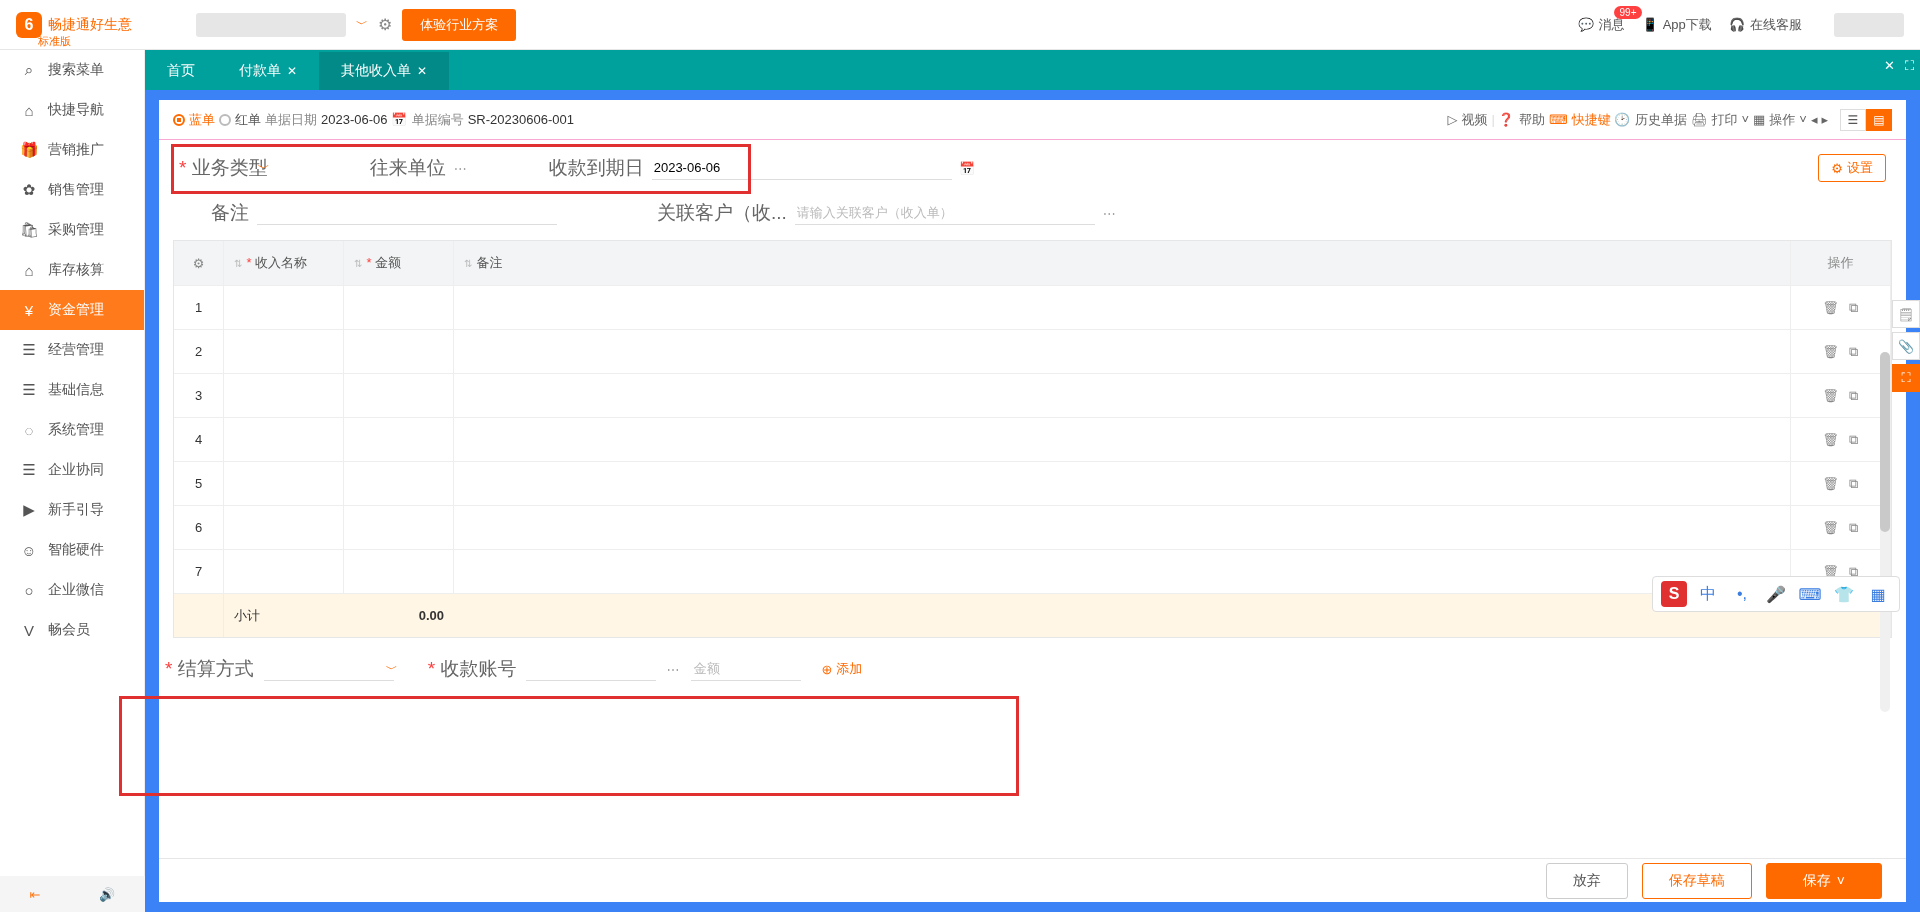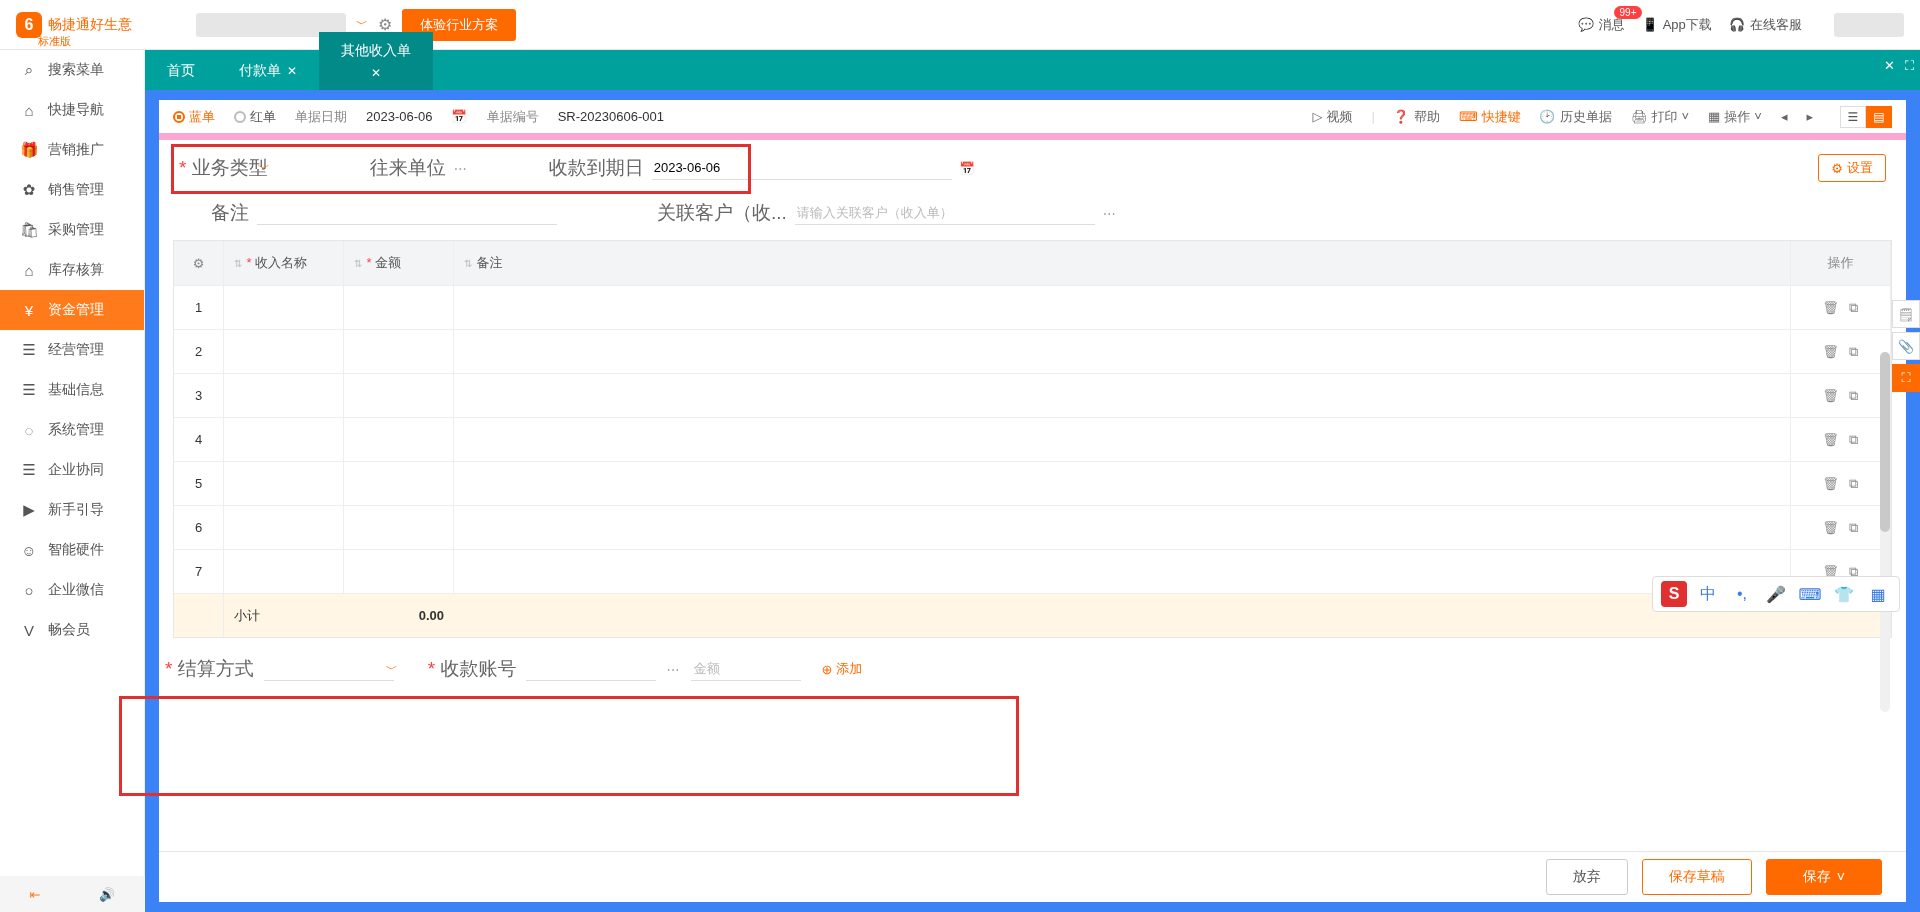--- a/index.html
+++ b/index.html
@@ -26,28 +26,28 @@
 .sidebar { position:absolute; top:50px; left:0; width:145px; height:calc(100% - 50px); background:#fff; border-right:1px solid #eee; }
 .side-item { display:flex; align-items:center; gap:10px; height:40px; padding:0 20px; color:#555; cursor:pointer; font-size:14px; }
 .side-item.active { background:#ff7a1a; color:#fff; }
 .side-icon { width:18px; text-align:center; font-size:15px; }
 .sidebar-bottom { position:absolute; bottom:0; left:0; width:145px; height:36px; background:#f5f5f5; display:flex; align-items:center; justify-content:space-around; color:#ff7a1a; }
 
 
 .main { position:absolute; top:50px; left:145px; right:0; bottom:0; background:#3b82f6; display:flex; flex-direction:column; }
 .tabs { height:40px; background:#00a09d; display:flex; align-items:flex-end; color:#fff; position:relative; }
 .tab { padding:10px 22px; cursor:pointer; font-size:14px; display:flex; gap:6px; align-items:center; }
-.tab.active { background:#018a87;flex-direction:column; }
+.tab.active { background:#018a87; }
 .tab-close { font-size:12px; }
 .tabs-right { position:absolute; right:6px; top:8px; display:flex; gap:10px; }
 .tabs-right span { cursor:pointer; }
 
 
 .card { background:#fff; margin:10px 14px; flex:1; position:relative; }
-.toolbar { height:40px; border-bottom:7px solid #f9a8d4; display:flex; align-items:center; padding:0 14px; gap:19px; font-size:13px; color:#555; }
+.toolbar { height:40px; border-bottom:1px solid #f9a8d4; display:flex; align-items:center; padding:0 14px; gap:4px; font-size:13px; color:#555; }
 .radio { display:flex; align-items:center; gap:4px; cursor:pointer; }
 .radio .dot { width:12px; height:12px; border:2px solid #bbb; border-radius:50%; display:inline-block; }
 .radio.sel .dot { border-color:#ff6a00; background:radial-gradient(#ff6a00 40%, #fff 45%); }
 .radio.sel { color:#ff6a00; }
 .tool-label { color:#888; }
 .tool-val { color:#333; }
 .cal-ic { color:#ff6a00; }
 .toolbar-spacer { flex:1; }
 .tool-btn { display:flex; align-items:center; gap:4px; color:#666; cursor:pointer; }
 .tool-btn.orange { color:#ff6a00; }
@@ -81,21 +81,21 @@
 .c-amt { width:110px; }
 .c-remark { flex:1; }
 .c-ops { width:100px; justify-content:center; gap:10px; color:#888; }
 .sort-ic { color:#bbb; font-size:10px; margin-right:4px; }
 .th-req::before { content:"* "; color:#ff4040; }
 .row-subtotal { background:#fff6e6; }
 .scrollbar-fake { position:absolute; right:16px; top:252px; width:10px; height:360px; background:#f0f0f0; border-radius:5px; }
 .scrollbar-thumb { width:10px; height:180px; background:#c9c9c9; border-radius:5px; }
 
 
-.bottombar { position:absolute; bottom:0; left:0; right:0; height:51px; background:#fff; border-top:1px solid #e6e6e6; display:flex; align-items:center; justify-content:flex-end; gap:14px; padding:0 24px; }
+.bottombar { position:absolute; bottom:0; left:0; right:0; height:44px; background:#fff; border-top:1px solid #e6e6e6; display:flex; align-items:center; justify-content:flex-end; gap:14px; padding:0 24px; }
 .btn-plain { background:#fff; border:1px solid #ccc; color:#555; padding:8px 26px; border-radius:3px; cursor:pointer; font-size:14px; }
 .btn-bord-orange { background:#fff; border:1px solid #ff6a00; color:#ff6a00; padding:8px 26px; border-radius:3px; cursor:pointer; font-size:14px; }
 .btn-solid-orange { background:#ff6a00; border:1px solid #ff6a00; color:#fff; padding:8px 36px; border-radius:3px; cursor:pointer; font-size:14px; display:flex; align-items:center; gap:6px; }
 
 
 .settle-row { display:flex; align-items:center; gap:10px; padding:18px 20px 12px 0; font-size:13px; }
 .sinput { border:none; border-bottom:1px solid #ddd; width:130px; padding:4px 2px; }
 
 
 .float-right { position:absolute; right:0; top:300px; display:flex; flex-direction:column; gap:4px; }

